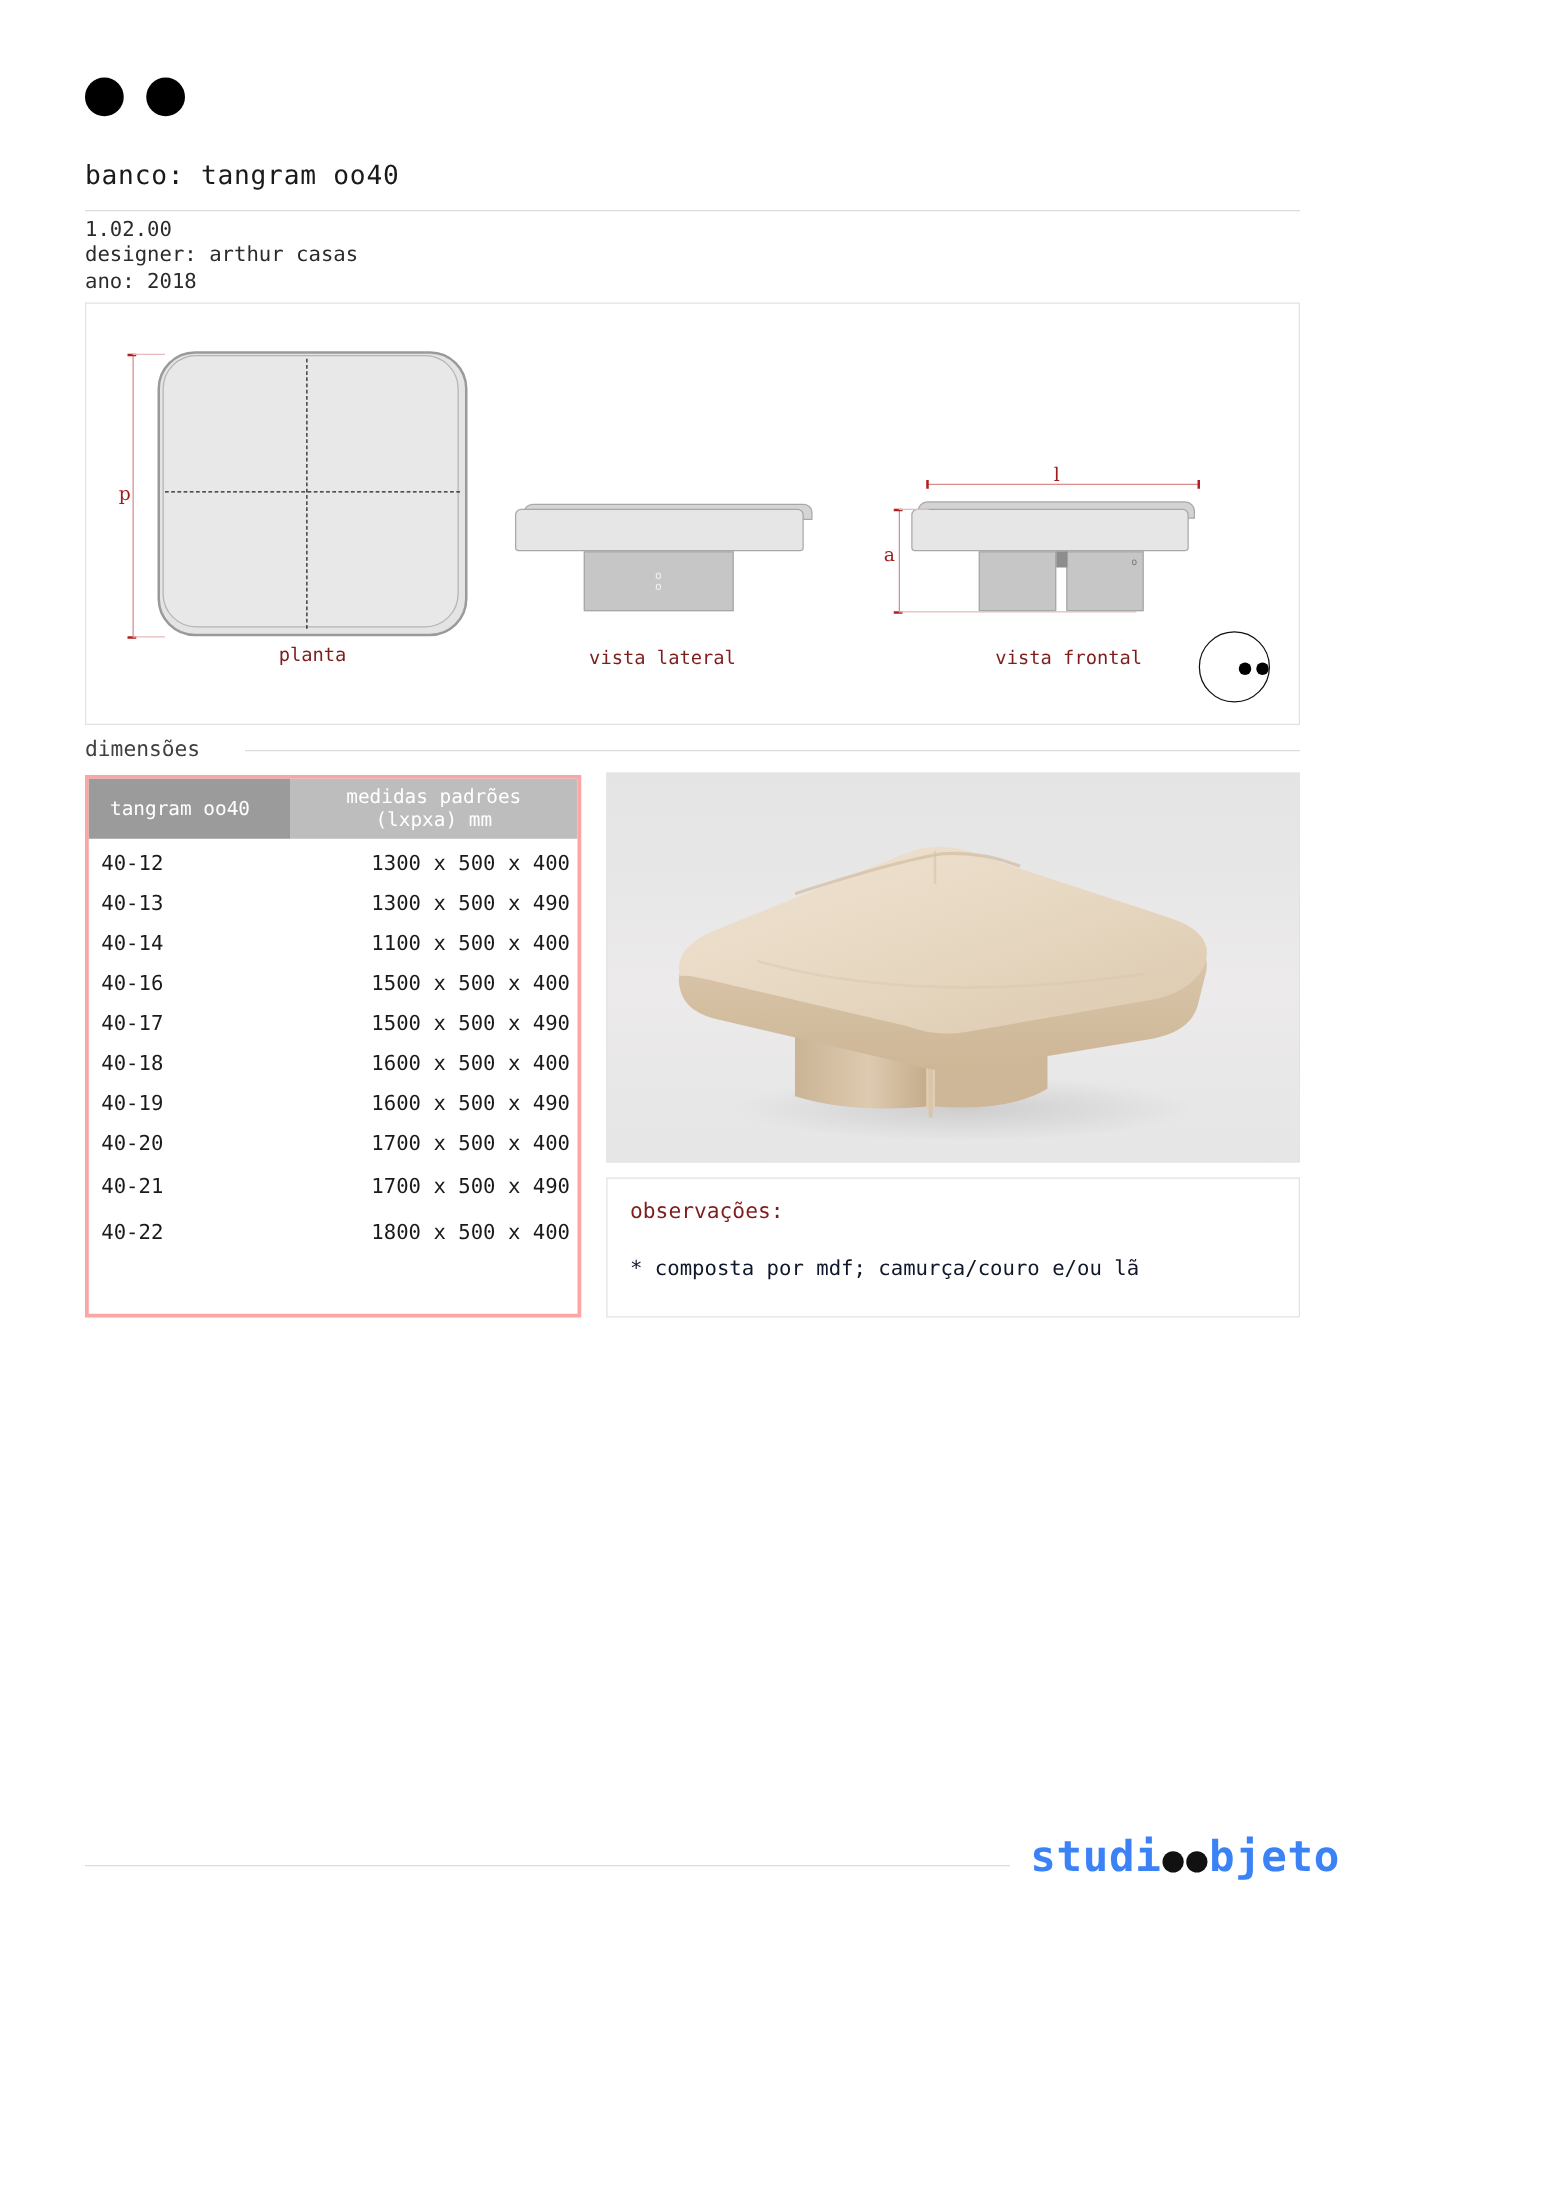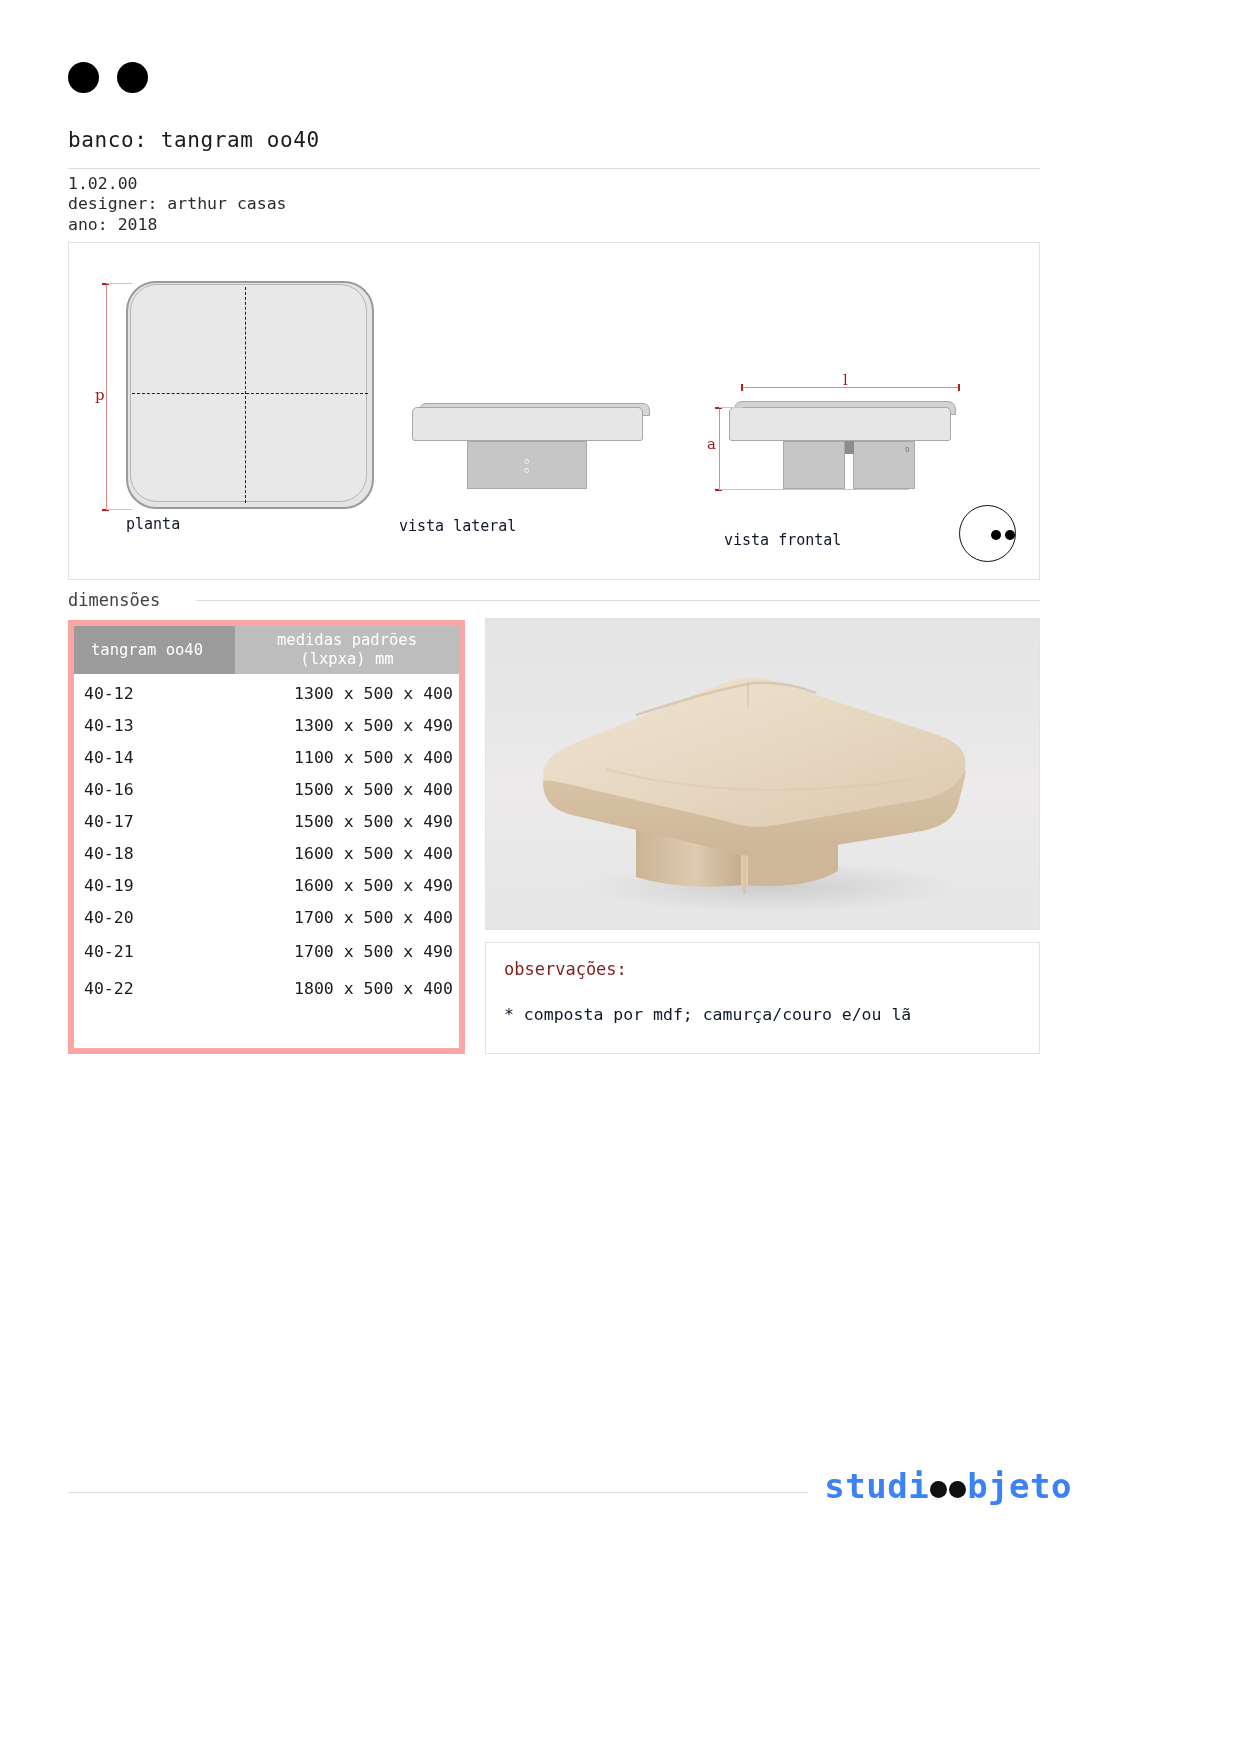--- a/index.html
+++ b/index.html
@@ -27,21 +27,21 @@
   .meta { position: absolute; left: 68px; top: 174px; font-size: 16.5px; line-height: 20.4px; color: #2b2b2b; }
   .meta div { white-space: pre; }
 
   
   .draw-frame {
     position: absolute; left: 68px; top: 242px; width: 972px; height: 338px;
     border: 1px solid #e2e2e2; background: #fff;
   }
   .view { position: absolute; }
   .view-caption {
-    position: absolute; font-size: 15px; color: #0f172a; white-space: pre; text-align: left;
+    position: absolute; font-size: 15px; color: #7f1d1d; white-space: pre; text-align: center;
   }
 
   
   .plan-wrap { left: 57px; top: 38px; width: 248px; height: 228px; }
   .plan-outer {
     position: absolute; left: 0; top: 0; width: 248px; height: 228px;
     border: 2px solid #9a9a9a; border-radius: 30px; background: #e4e4e4;
   }
   .plan-inner {
     position: absolute; left: 4px; top: 3px; width: 237px; height: 218px;
@@ -108,21 +108,21 @@
     border: 1.5px solid #111; border-radius: 50%;
   }
   .logo-circle .d1 { position: absolute; left: 31px; top: 24px; width: 10px; height: 10px; border-radius: 50%; background: #000; }
   .logo-circle .d2 { position: absolute; left: 45px; top: 24px; width: 10px; height: 10px; border-radius: 50%; background: #000; }
 
   
   .sec-label { position: absolute; left: 68px; top: 590px; font-size: 17px; color: #404040; white-space: pre; }
   .sec-rule { position: absolute; left: 196px; top: 600px; width: 844px; height: 1px; background: #dcdcdc; }
 
   
-  .tbl { position: absolute; left: 68px; top: 620px; width: 397px; height: 434px; border: 6px solid #fca5a5; }
+  .tbl { position: absolute; left: 68px; top: 620px; width: 397px; height: 434px; border: 3px solid #fca5a5; }
   .tbl-head { display: flex; height: 48px; }
   .th-a { width: 161px; background: #9b9b9b; color: #fff; display: flex; align-items: center; padding-left: 17px; font-size: 15.5px; white-space: pre; }
   .th-b { flex: 1; background: #bdbdbd; color: #fff; display: flex; flex-direction: column; align-items: center; justify-content: center; font-size: 15.5px; line-height: 19px; }
   .th-b span { white-space: pre; }
   .tbl-body { padding-top: 3px; }
   .row { display: flex; height: 32px; align-items: center; }
   .row.tall { height: 37px; }
   .cell-code { width: 161px; padding-left: 10px; font-size: 16.5px; color: #1a1a1a; white-space: pre; }
   .cell-meas { flex: 1; text-align: right; padding-right: 6px; font-size: 16.5px; color: #1a1a1a; white-space: pre; }
 
@@ -204,21 +204,21 @@
     <div class="dim-line-h" style="left:672px; top:144px; width:218px;"></div>
     <div class="dim-cap-v" style="left:672px; top:141px;"></div>
     <div class="dim-cap-v" style="left:889px; top:141px;"></div>
     <div class="dim-label" style="left:774px; top:128px;">l</div>
     <div class="dim-line-v" style="left:650px; top:164px; height:82px;"></div>
     <div class="dim-cap" style="left:646px; top:164px;"></div>
     <div class="dim-cap" style="left:646px; top:246px;"></div>
     <div class="dim-tick-h" style="left:650px; top:164px; width:24px;"></div>
     <div class="dim-tick-h" style="left:650px; top:246px; width:190px;"></div>
     <div class="dim-label" style="left:638px; top:192px;">a</div>
-    <div class="view-caption" style="left:655px; top:274px; width:262px;margin-top:14px;">vista frontal</div>
+    <div class="view-caption" style="left:655px; top:274px; width:262px;">vista frontal</div>
 
     <div class="logo-circle">
       <span class="d1"></span>
       <span class="d2"></span>
     </div>
   </div>
 
   <div class="sec-label">dimensões</div>
   <div class="sec-rule"></div>
 

